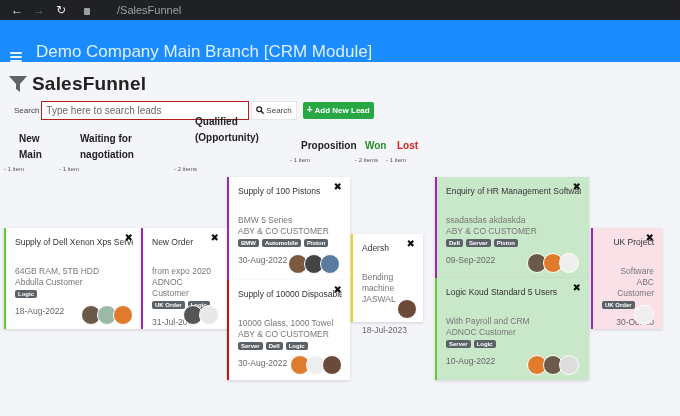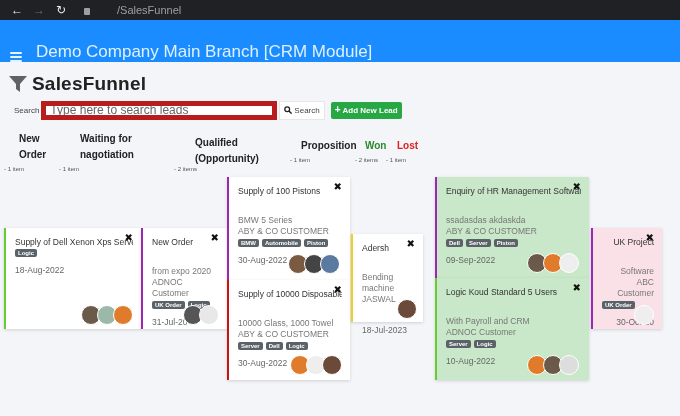--- a/index.html
+++ b/index.html
@@ -18,21 +18,21 @@
   .hamburger { width: 12px; height: 10px; display: flex; flex-direction: column; justify-content: space-between; margin-right: 14px; cursor: pointer; }
   .hamburger span { display:block; height: 2px; background: #e6f2ff; border-radius: 1px; }
   .app-title { color: #dff0ff; font-size: 17px; }
 
   .page-title-row { display: flex; align-items: center; padding: 10px 0 0 8px; height: 34px; }
   .funnel-icon { width: 20px; height: 20px; margin-right: 4px; }
   .page-title { font-size: 19px; font-weight: bold; color: #222; letter-spacing: 0.2px; }
 
   .search-row { display: flex; align-items: center; padding: 4px 0 0 14px; height: 24px; }
   .search-label { font-size: 8px; color: #444; margin-right: 2px; }
-  .search-input { width: 236px; height: 19px; border: 5px solid #b91c1c; background: #fff; font-size: 12px; padding: 0 4px; color: #333; font-family: "Liberation Sans", sans-serif; }
+  .search-input { width: 208px; height: 19px; border: 1px solid #b91c1c; background: #fff; font-size: 10px; padding: 0 4px; color: #333; font-family: "Liberation Sans", sans-serif; }
   .search-input::placeholder { color: #666; }
   .search-btn { margin-left: 2px; height: 19px; padding: 0 4px; background: #fff; border: 1px solid #e6e6e6; font-size: 8px; color: #444; display: flex; align-items: center; gap: 2px; cursor: pointer; }
   .add-btn { margin-left: 6px; height: 17px; padding: 0 4px; background: #28a745; border: none; border-radius: 2px; color: #fff; font-size: 8px; font-weight: bold; display: flex; align-items: center; gap: 2px; cursor: pointer; }
 
   .stage { position: absolute; font-size: 10px; font-weight: bold; color: #222; line-height: 16px; }
   .stage-count { position: absolute; font-size: 6px; color: #555; }
 
   .card { position: absolute; background: #fff; box-shadow: 0 1px 3px rgba(0,0,0,0.15); border-left: 2px solid #aaa; padding: 9px 8px 0 9px; }
   .card.green-bg { background: #c9e7c9; }
   .card.pink-bg { background: #fae1e7; text-align: right; }
@@ -85,31 +85,31 @@
     <span>Search</span>
   </button>
   <button class="add-btn">
     <span style="font-size:10px;line-height:8px;">+</span>
     <span>Add New Lead</span>
   </button>
 </div>
 
 <div class="stage" style="left:19px;top:131px;">
   <div>New</div>
-  <div>Order</div>
+  <div>Main</div>
 </div>
 <div class="stage-count" style="left:4px;top:166px;">- 1 item</div>
 
 <div class="stage" style="left:80px;top:131px;">
   <div>Waiting for</div>
   <div>nagotiation</div>
 </div>
 <div class="stage-count" style="left:59px;top:166px;">- 1 item</div>
 
-<div class="stage" style="left:195px;top:135px;">
+<div class="stage" style="left:195px;top:114px;">
   <div>Qualified</div>
   <div>(Opportunity)</div>
 </div>
 <div class="stage-count" style="left:174px;top:166px;">- 2 items</div>
 
 <div class="stage" style="left:301px;top:138px;">
   <div>Proposition</div>
 </div>
 <div class="stage-count" style="left:290px;top:157px;">- 1 item</div>
 
@@ -119,20 +119,24 @@
 <div class="stage-count" style="left:355px;top:157px;">- 2 items</div>
 
 <div class="stage" style="left:397px;top:138px;color:#e02020;">
   <div>Lost</div>
 </div>
 <div class="stage-count" style="left:386px;top:157px;">- 1 item</div>
 
 <div class="card" style="left:4px;top:228px;width:137px;height:101px;border-left-color:#66cc33;">
   <div class="card-title">Supply of Dell Xenon Xps Server</div>
   <span class="card-close">✖</span>
+  <div class="card-desc">
+    <div>64GB RAM, 5TB HDD</div>
+    <div>Abdulla Customer</div>
+  </div>
   <div class="tags">
     <span class="tag">Logic</span>
   </div>
   <div class="card-date">18-Aug-2022</div>
   <div class="avatars" style="right:8px;bottom:4px;">
     <span class="avatar" style="background:#6b5a4a;"></span>
     <span class="avatar" style="background:#9bb8a8;"></span>
     <span class="avatar" style="background:#e07b2b;"></span>
   </div>
 </div>

